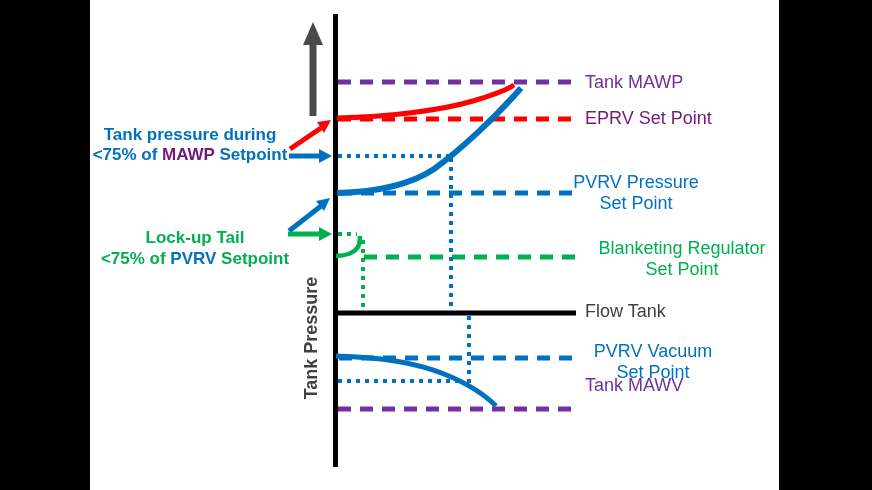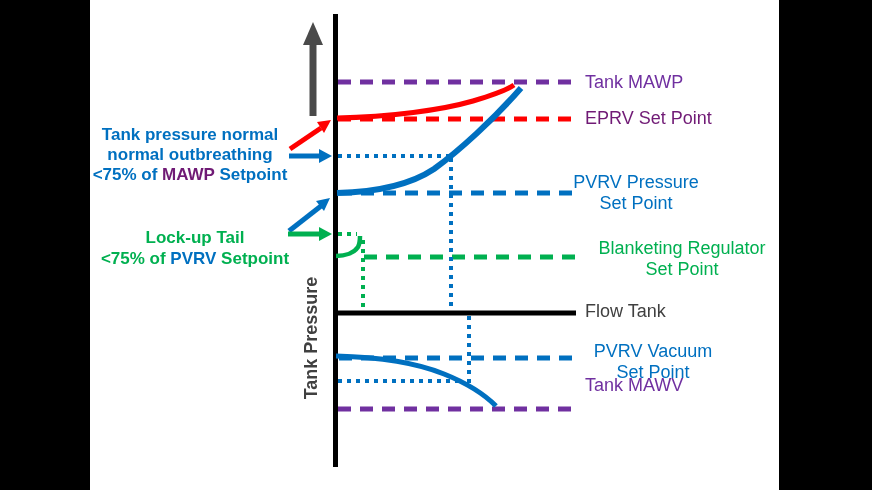--- a/index.html
+++ b/index.html
@@ -78,22 +78,21 @@
     </g>
     <g stroke="#00B050" fill="#00B050">
       <line x1="288" y1="234" x2="320" y2="234" stroke-width="5"></line>
       <polygon points="332,234 319,227 319,241" stroke="none"></polygon>
     </g>
   </svg>
 
   <div id="y-axis-label" class="c-gray">Tank Pressure</div>
 
   <div id="ann-outbreathing" class="ann c-blue">
-    <div>Tank pressure normal</div>
-    <div>normal outbreathing</div>
+    <div>Tank pressure during</div>
     <div><span>&lt;75% of </span><span class="c-red">MAWP</span><span> Setpoint</span></div>
   </div>
 
   <div id="ann-lockup" class="ann c-green">
     <div>Lock-up Tail</div>
     <div><span>&lt;75% of </span><span class="c-blue">PVRV</span><span> Setpoint</span></div>
   </div>
 
   <div class="lbl rl c-purple" style="left:585px;top:72px;">Tank MAWP</div>
 

